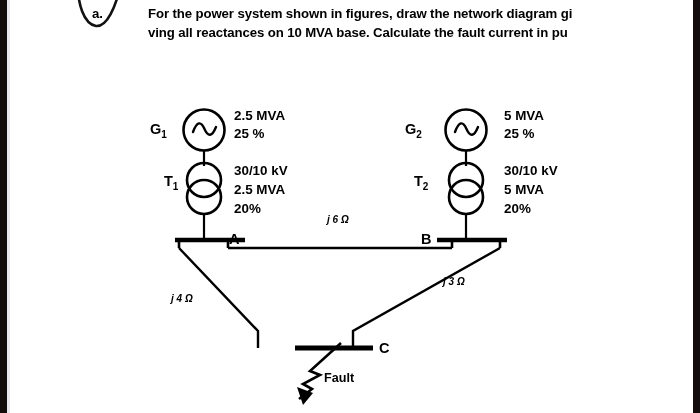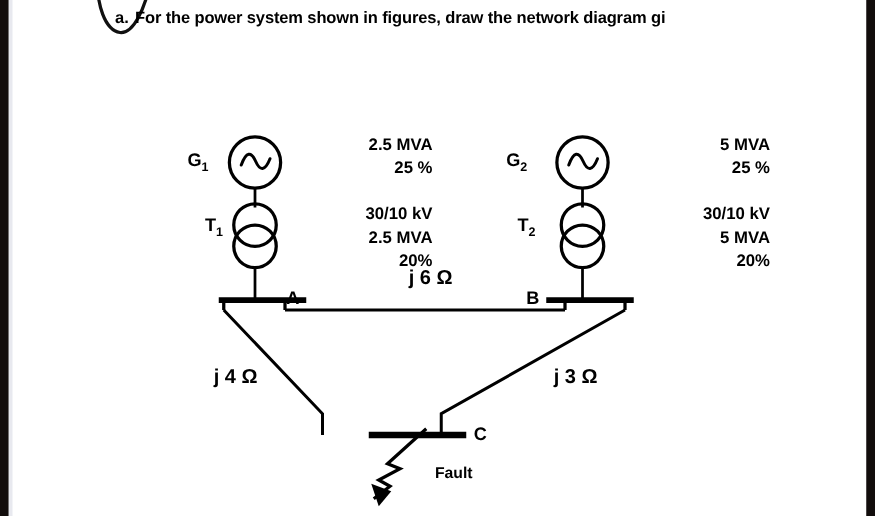--- a/index.html
+++ b/index.html
@@ -39,20 +39,21 @@
     left: 108px;
     top: 4px;
     width: 500px;
   }
   #question .line {
     font-size: 13.2px;
     font-weight: bold;
     line-height: 19.4px;
     letter-spacing: -0.1px;
     white-space: pre;
+    margin-left: 40px;
   }
   .q-label {
     position: absolute;
     left: 92px;
     top: 4px;
     font-size: 13.2px;
     font-weight: bold;
     line-height: 19.4px;
   }
 
@@ -77,34 +78,35 @@
   
   .dlabel {
     position: absolute;
     font-family: "Liberation Sans", sans-serif;
     font-weight: bold;
     white-space: pre;
     line-height: 1.18;
   }
   .rating {
     font-size: 13.4px;
-    text-align: right;
+    text-align: left;
   }
   .comp-id {
     font-size: 14.5px;
   }
   .comp-id sub {
     font-size: 10px;
     font-weight: bold;
   }
   .bus-id {
     font-size: 14.5px;
   }
   .imp {
-    font-size: 16px;
+    font-size: 10px;
+    font-style: italic;
     font-weight: bold;
   }
   .fault-txt {
     font-size: 12.6px;
     font-weight: bold;
   }
 </style>
 </head>
 <body>
 
@@ -115,20 +117,21 @@
   <div class="edge right"></div>
 
   <svg class="pen-mark" viewBox="0 0 54 52">
     <path d="M6 -6 C 5 18, 12 38, 24 40 C 34 41, 44 24, 50 -8" fill="none" stroke="#111111" stroke-width="2.6" stroke-linecap="round"></path>
   </svg>
 
   <div class="q-label">a.</div>
 
   <div id="question">
     <div class="line">For the power system shown in figures, draw the network diagram gi</div>
+    <div class="line">ving all reactances on 10 MVA base. Calculate the fault current in pu</div>
   </div>
 
   <svg id="diagram" viewBox="0 0 700 413">
 
     <g>
       <circle cx="204" cy="130" r="20.5" fill="#ffffff" stroke="#000000" stroke-width="2.6"></circle>
       <path d="M193 132 C 197 121, 201 121, 204.5 129 C 208 137, 212 137, 216 127" fill="none" stroke="#000000" stroke-width="2.4" stroke-linecap="round"></path>
     </g>
 
     <line x1="204" y1="150.5" x2="204" y2="166" stroke="#000000" stroke-width="2.2"></line>
@@ -196,17 +199,17 @@
   <div class="dlabel rating" style="left:504px; top:163px; width:112px;">30/10 kV</div>
   <div class="dlabel rating" style="left:504px; top:182px; width:112px;">5 MVA</div>
   <div class="dlabel rating" style="left:504px; top:201px; width:112px;">20%</div>
 
   <div class="dlabel bus-id" style="left:229px; top:231px;">A</div>
   <div class="dlabel bus-id" style="left:421px; top:231px;">B</div>
   <div class="dlabel bus-id" style="left:379px; top:340px;">C</div>
 
   <div class="dlabel imp" style="left:327px; top:214px;">j 6 Ω</div>
   <div class="dlabel imp" style="left:171px; top:293px;text-align:center;">j 4 Ω</div>
-  <div class="dlabel imp" style="left:443px; top:293px;">j 3 Ω</div>
-
-  <div class="dlabel fault-txt" style="left:348px; top:371px;">Fault</div>
+  <div class="dlabel imp" style="left:443px; top:276px;">j 3 Ω</div>
+
+  <div class="dlabel fault-txt" style="left:324px; top:371px;">Fault</div>
 
 </div>
 
 </body></html>

